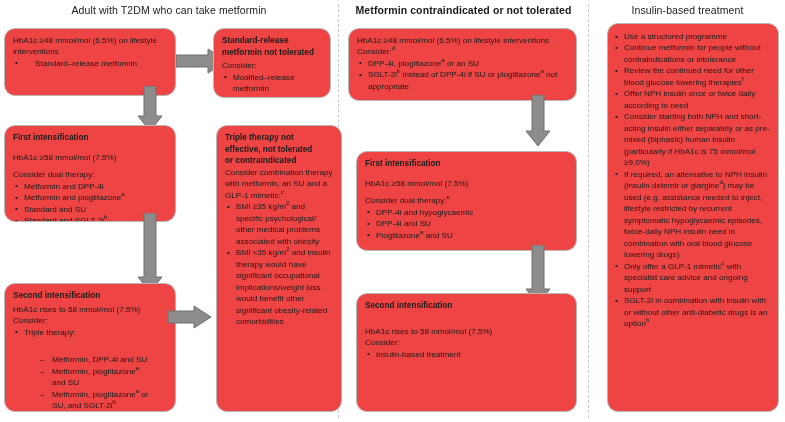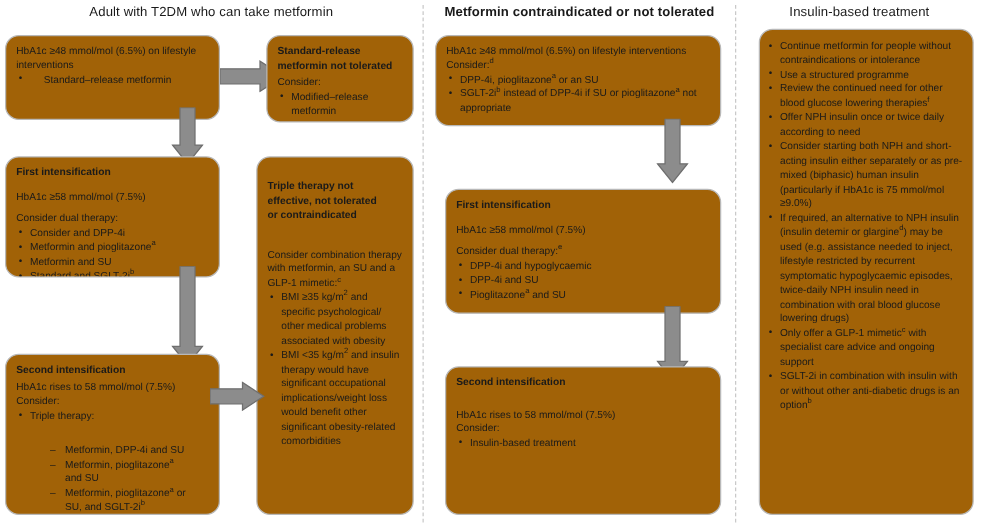--- a/index.html
+++ b/index.html
@@ -30,21 +30,21 @@
   }
   .divider {
     position: absolute;
     top: 4px;
     bottom: 4px;
     width: 0;
     border-left: 1px dashed #c9c9c9;
   }
   .box {
     position: absolute;
-    background: #a16207;
+    background: #ef4444;
     border: 1px solid #b8b8b8;
     border-radius: 11px;
     box-sizing: border-box;
     padding: 6px 7px 5px 8px;
     font-size: 8.1px;
     line-height: 1.42;
     color: #1a1a1a;
     overflow: hidden;
   }
   .hdr {
@@ -138,31 +138,31 @@
     </svg>
   </div>
 
   <div class="box" style="left:4px; top:125px; width:172px; height:97px;">
     <span class="hdr">First intensification</span>
     <span class="sp"></span>
     <span class="ln">HbA1c ≥58 mmol/mol (7.5%)</span>
     <span class="sp"></span>
     <span class="ln">Consider dual therapy:</span>
     <ul class="lst">
-      <li><span>Consider and DPP-4i</span></li>
+      <li><span>Metformin and DPP-4i</span></li>
       <li><span>Metformin and pioglitazone</span><sup>a</sup></li>
-      <li><span>Metformin and SU</span></li>
+      <li><span>Standard and SU</span></li>
       <li><span>Standard and SGLT-2i</span><sup>b</sup></li>
     </ul>
   </div>
 
-  <div class="box" style="left:205px; top:125px; width:126px; height:287px; padding-top:17px;">
+  <div class="box" style="left:216px; top:125px; width:126px; height:287px; padding-top:6px;">
     <span class="hdr">Triple therapy not</span>
     <span class="hdr" style="margin-top:-2px;">effective, not tolerated</span>
-    <span class="hdr" style="margin-top:-2px; margin-bottom:20px;">or contraindicated</span>
+    <span class="hdr" style="margin-top:-2px; margin-bottom:0;">or contraindicated</span>
     <span class="ln"><span>Consider combination therapy with metformin, an SU and a GLP-1 mimetic:</span><sup>c</sup></span>
     <ul class="lst">
       <li>
         <span>BMI ≥35 kg/m</span><sup>2</sup><span> and specific psychological/ other medical problems associated with obesity</span>
       </li>
       <li>
         <span>BMI &lt;35 kg/m</span><sup>2</sup><span> and insulin therapy would have significant occupational implications/weight loss would benefit other significant obesity-related comorbidities</span>
       </li>
     </ul>
   </div>
@@ -240,22 +240,22 @@
     <span class="sp"></span>
     <span class="ln">HbA1c rises to 58 mmol/mol (7.5%)</span>
     <span class="ln">Consider:</span>
     <ul class="lst">
       <li><span>Insulin-based treatment</span></li>
     </ul>
   </div>
 
   <div class="box" style="left:607px; top:23px; width:172px; height:389px; padding-top:7px; padding-left:5px;">
     <ul class="lst">
+      <li><span>Use a structured programme</span></li>
       <li><span>Continue metformin for people without contraindications or intolerance</span></li>
-      <li><span>Use a structured programme</span></li>
       <li><span>Review the continued need for other blood glucose lowering therapies</span><sup>f</sup></li>
       <li><span>Offer NPH insulin once or twice daily according to need</span></li>
       <li><span>Consider starting both NPH and short-acting insulin either separately or as pre-mixed (biphasic) human insulin (particularly if HbA1c is 75 mmol/mol ≥9.0%)</span></li>
       <li><span>If required, an alternative to NPH insulin (insulin detemir or glargine</span><sup>d</sup><span>) may be used (e.g. assistance needed to inject, lifestyle restricted by recurrent symptomatic hypoglycaemic episodes, twice-daily NPH insulin need in combination with oral blood glucose lowering drugs)</span></li>
       <li><span>Only offer a GLP-1 mimetic</span><sup>c</sup><span> with specialist care advice and ongoing support</span></li>
       <li><span>SGLT-2i in combination with insulin with or without other anti-diabetic drugs is an option</span><sup>b</sup></li>
     </ul>
   </div>
 
 </div>

